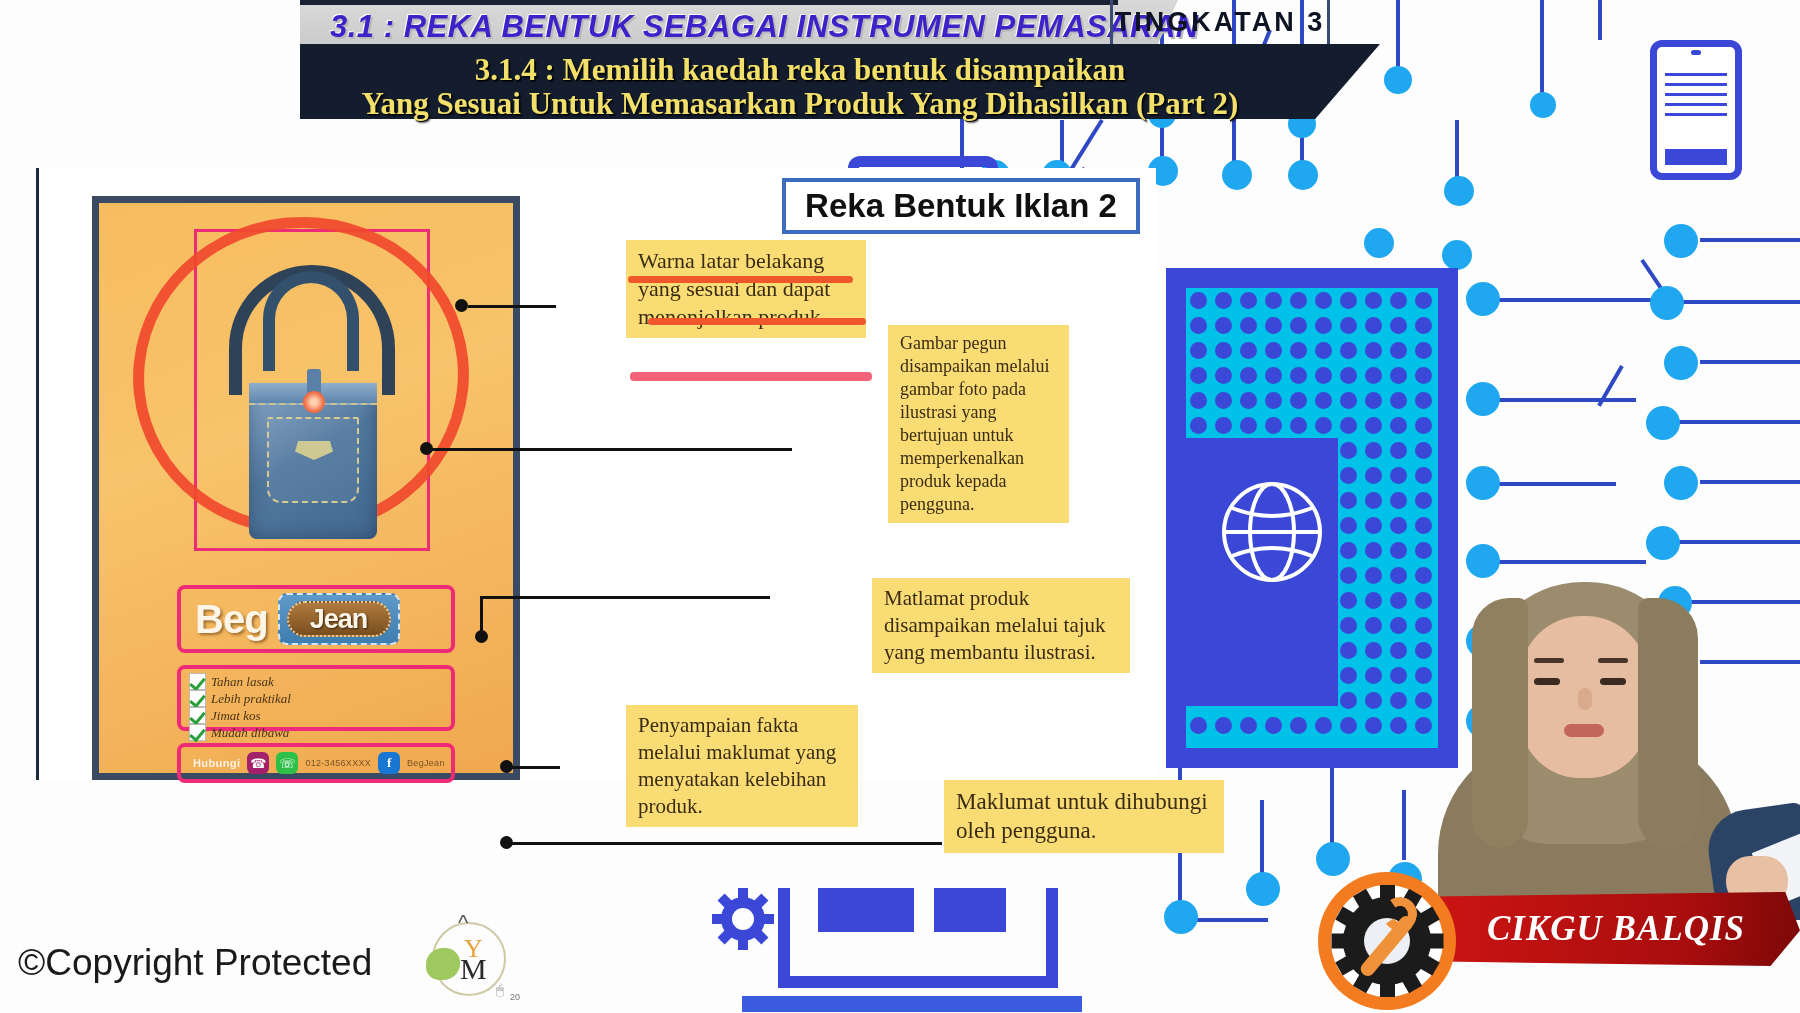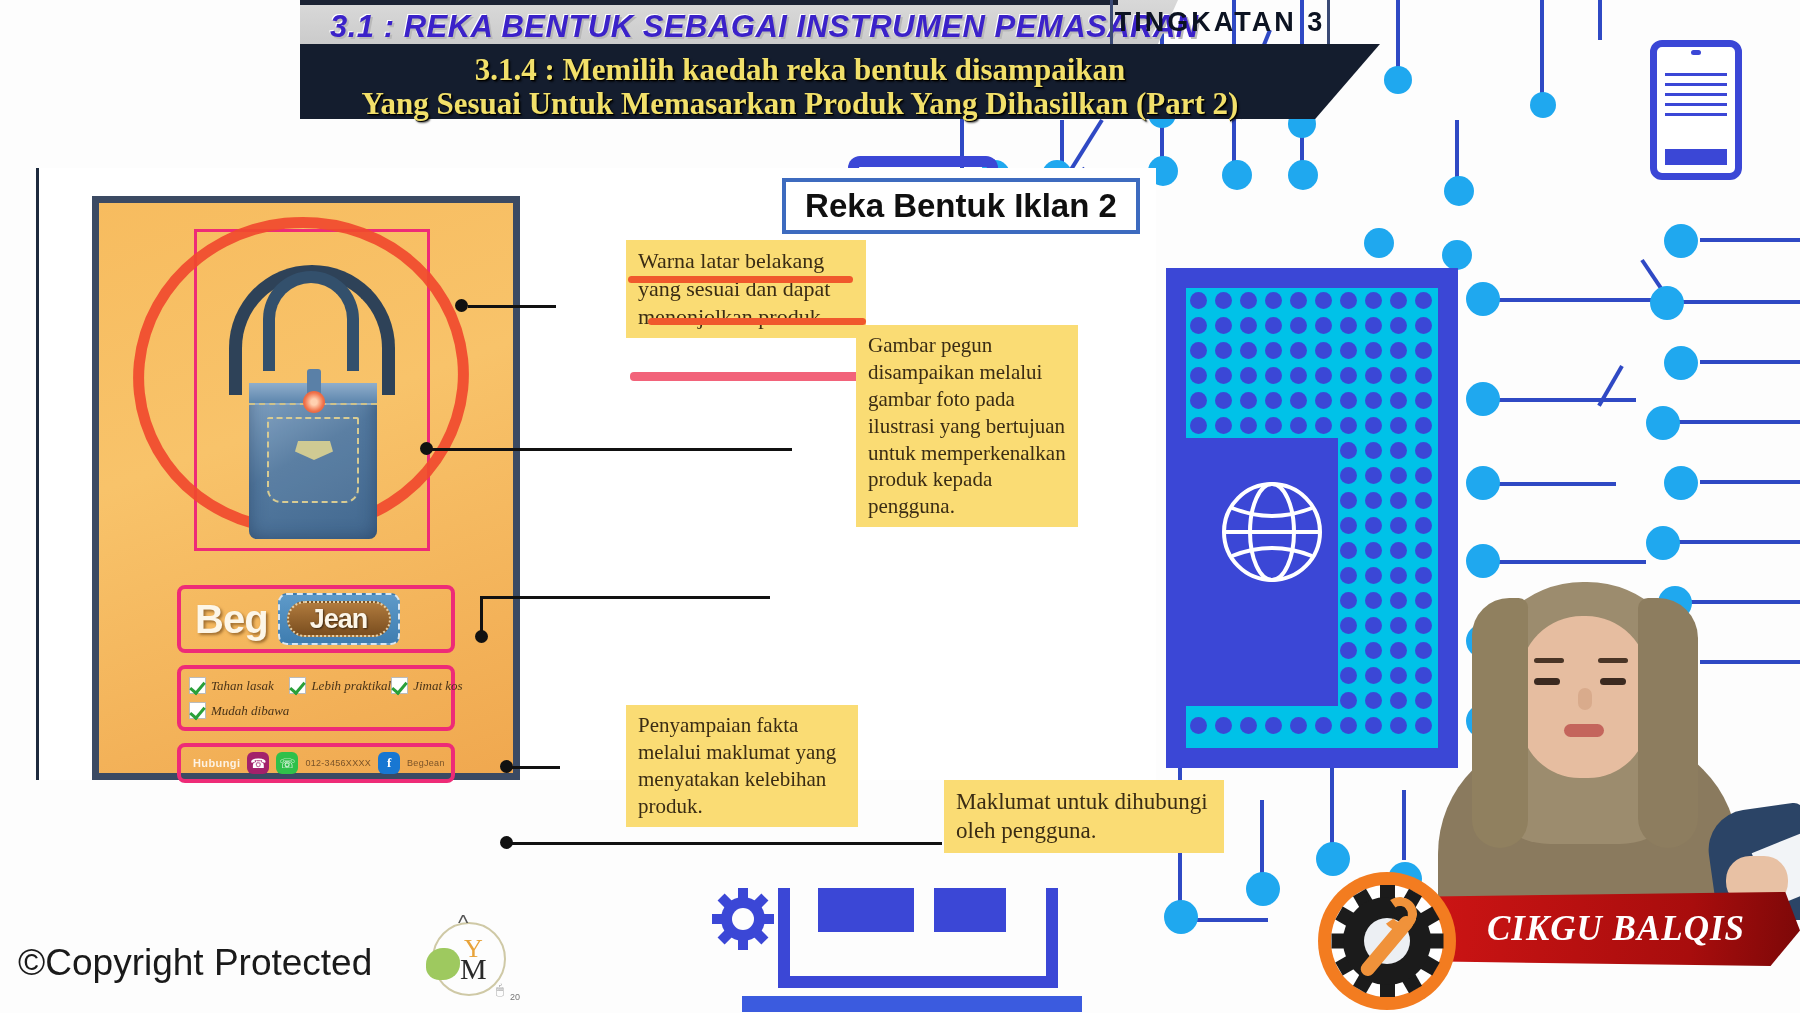--- a/index.html
+++ b/index.html
@@ -187,21 +187,21 @@
   }
   .brand-jean {
     font-family:"Liberation Sans", sans-serif; font-weight:bold; font-size:27px;
     color:#fdf6e8; letter-spacing:-1px;
     text-shadow:1px 1px 2px rgba(0,0,0,.6);
   }
 
   .check-box {
     position:absolute; left:78px; top:462px; width:278px; height:66px;
     border:4px solid #ee2b77; border-radius:8px;
-    display:grid; grid-template-columns:1fr 1fr 1fr; grid-template-rows:1fr 1fr;
+    display:grid; grid-template-columns:1fr; grid-template-rows:1fr 1fr;
     align-items:center; padding:4px 8px;
   }
   .chk { display:flex; align-items:center; gap:5px; }
   .chk .mk {
     width:17px; height:17px; background:#fff; border:1px solid #bbb;
     position:relative; flex:none;
   }
   .chk .mk:after {
     content:""; position:absolute; left:3px; top:1px; width:6px; height:12px;
     border:3px solid #2aa03a; border-top:none; border-left:none;
@@ -667,24 +667,27 @@
   <div class="lead" style="left:512px;top:842px;width:430px;"></div>
   <div class="leaddot" style="left:500px;top:836px;"></div>
 
   <div class="callout" style="left:626px;top:240px;width:240px;font-size:22px;">
     <span>Warna latar belakang yang sesuai dan dapat menonjolkan produk.</span>
   </div>
   <div class="hl" style="left:628px;top:276px;width:225px;"></div>
   <div class="hl" style="left:648px;top:318px;width:218px;"></div>
   <div class="hl pink" style="left:630px;top:372px;width:242px;"></div>
 
-  <div class="callout" style="left:856px;top:325px;width:222px;font-size:21px;">
+  <div class="callout" style="left:888px;top:325px;width:181px;font-size:18px;">
     <span>Gambar pegun disampaikan melalui gambar foto pada ilustrasi yang bertujuan untuk memperkenalkan produk kepada pengguna.</span>
   </div>
 
+  <div class="callout" style="left:872px;top:578px;width:258px;font-size:21px;">
+    <span>Matlamat produk disampaikan melalui tajuk yang membantu ilustrasi.</span>
+  </div>
 
   <div class="callout" style="left:626px;top:705px;width:232px;font-size:21px;">
     <span>Penyampaian fakta melalui maklumat yang menyatakan kelebihan produk.</span>
   </div>
 
   <div class="callout" style="left:944px;top:780px;width:280px;font-size:23px;">
     <span>Maklumat untuk dihubungi oleh pengguna.</span>
   </div>
 
   <div class="copyright">©Copyright Protected</div>

